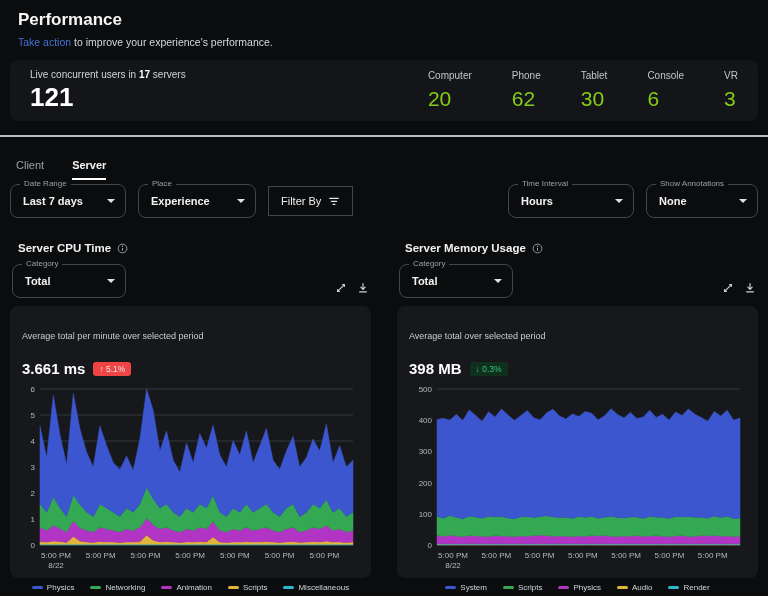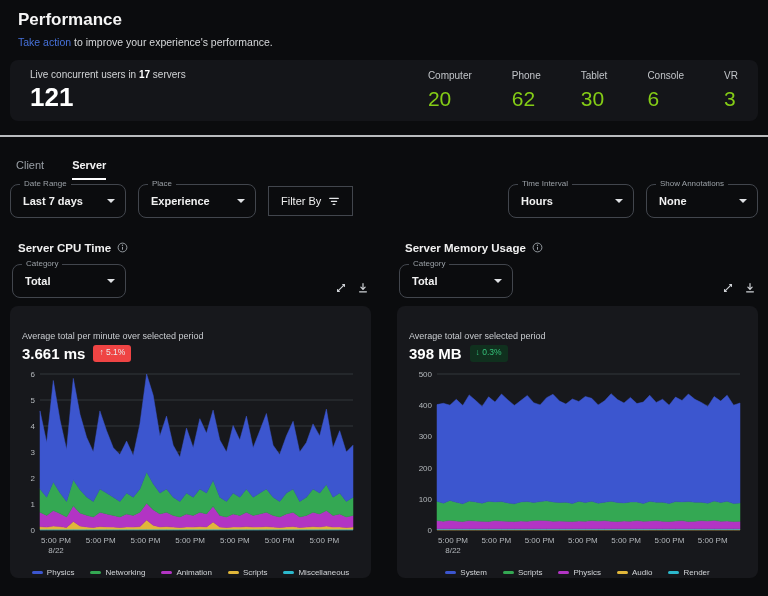--- a/index.html
+++ b/index.html
@@ -48,31 +48,31 @@
     position:absolute; right:10px; top:50%; margin-top:-2px;
     width:0; height:0; border-left:4px solid transparent; border-right:4px solid transparent;
     border-top:4px solid #dfe1e4;
   }
   .btn-outline {
     height:30px; border:1px solid #42464d; border-radius:0; display:flex; align-items:center;
     gap:7px; padding:0 12px; font-size:11px; color:#f0f0f0; cursor:pointer; background:transparent;
   }
   
   .charts { display:grid; grid-template-columns:1fr 1fr; column-gap:26px; margin:24px 10px 0; }
-  .chart-title-row { display:flex; align-items:flex-start; gap:6px; margin-left:8px; }
+  .chart-title-row { display:flex; align-items:flex-end; gap:6px; margin-left:8px; }
   .chart-title { font-size:11.5px; font-weight:bold; color:#f0f0f0; }
   .controls-row { display:flex; align-items:flex-end; justify-content:space-between; margin-top:10px; padding:0 2px; }
   .chart-icons { display:flex; gap:10px; padding-bottom:4px; }
   .icon-btn { cursor:pointer; display:inline-flex; }
   .card {
     margin-top:8px; background:#17181c; border-radius:8px;
     padding:25px 12px; height:272px;
   }
   .stat-label { font-size:9px; color:#c9ccd0; }
-  .stat-row { margin-top:4px; display:flex; }
+  .stat-row { margin-top:19px; display:flex; align-items:center; }
   .stat-value { font-size:15px; font-weight:bold; color:#ffffff; }
   .badge { font-size:8.5px; padding:2px 6px; border-radius:3px; margin-left:8px; }
   .badge.neutral { background:#ef4444; color:#e8eaec; }
   .badge.positive { background:#10301e; color:#36c37b; }
   .chart-svg { width:100%; height:196px; display:block; margin-top:4px; }
   .legend { display:flex; justify-content:center; gap:16px; margin-top:6px; }
   .legend-item { display:flex; align-items:center; gap:4px; font-size:8px; color:#d2d5d8; cursor:pointer; }
   .legend-item .sw { width:11px; height:3px; border-radius:2px; display:inline-block; }
 </style>
 </head>

